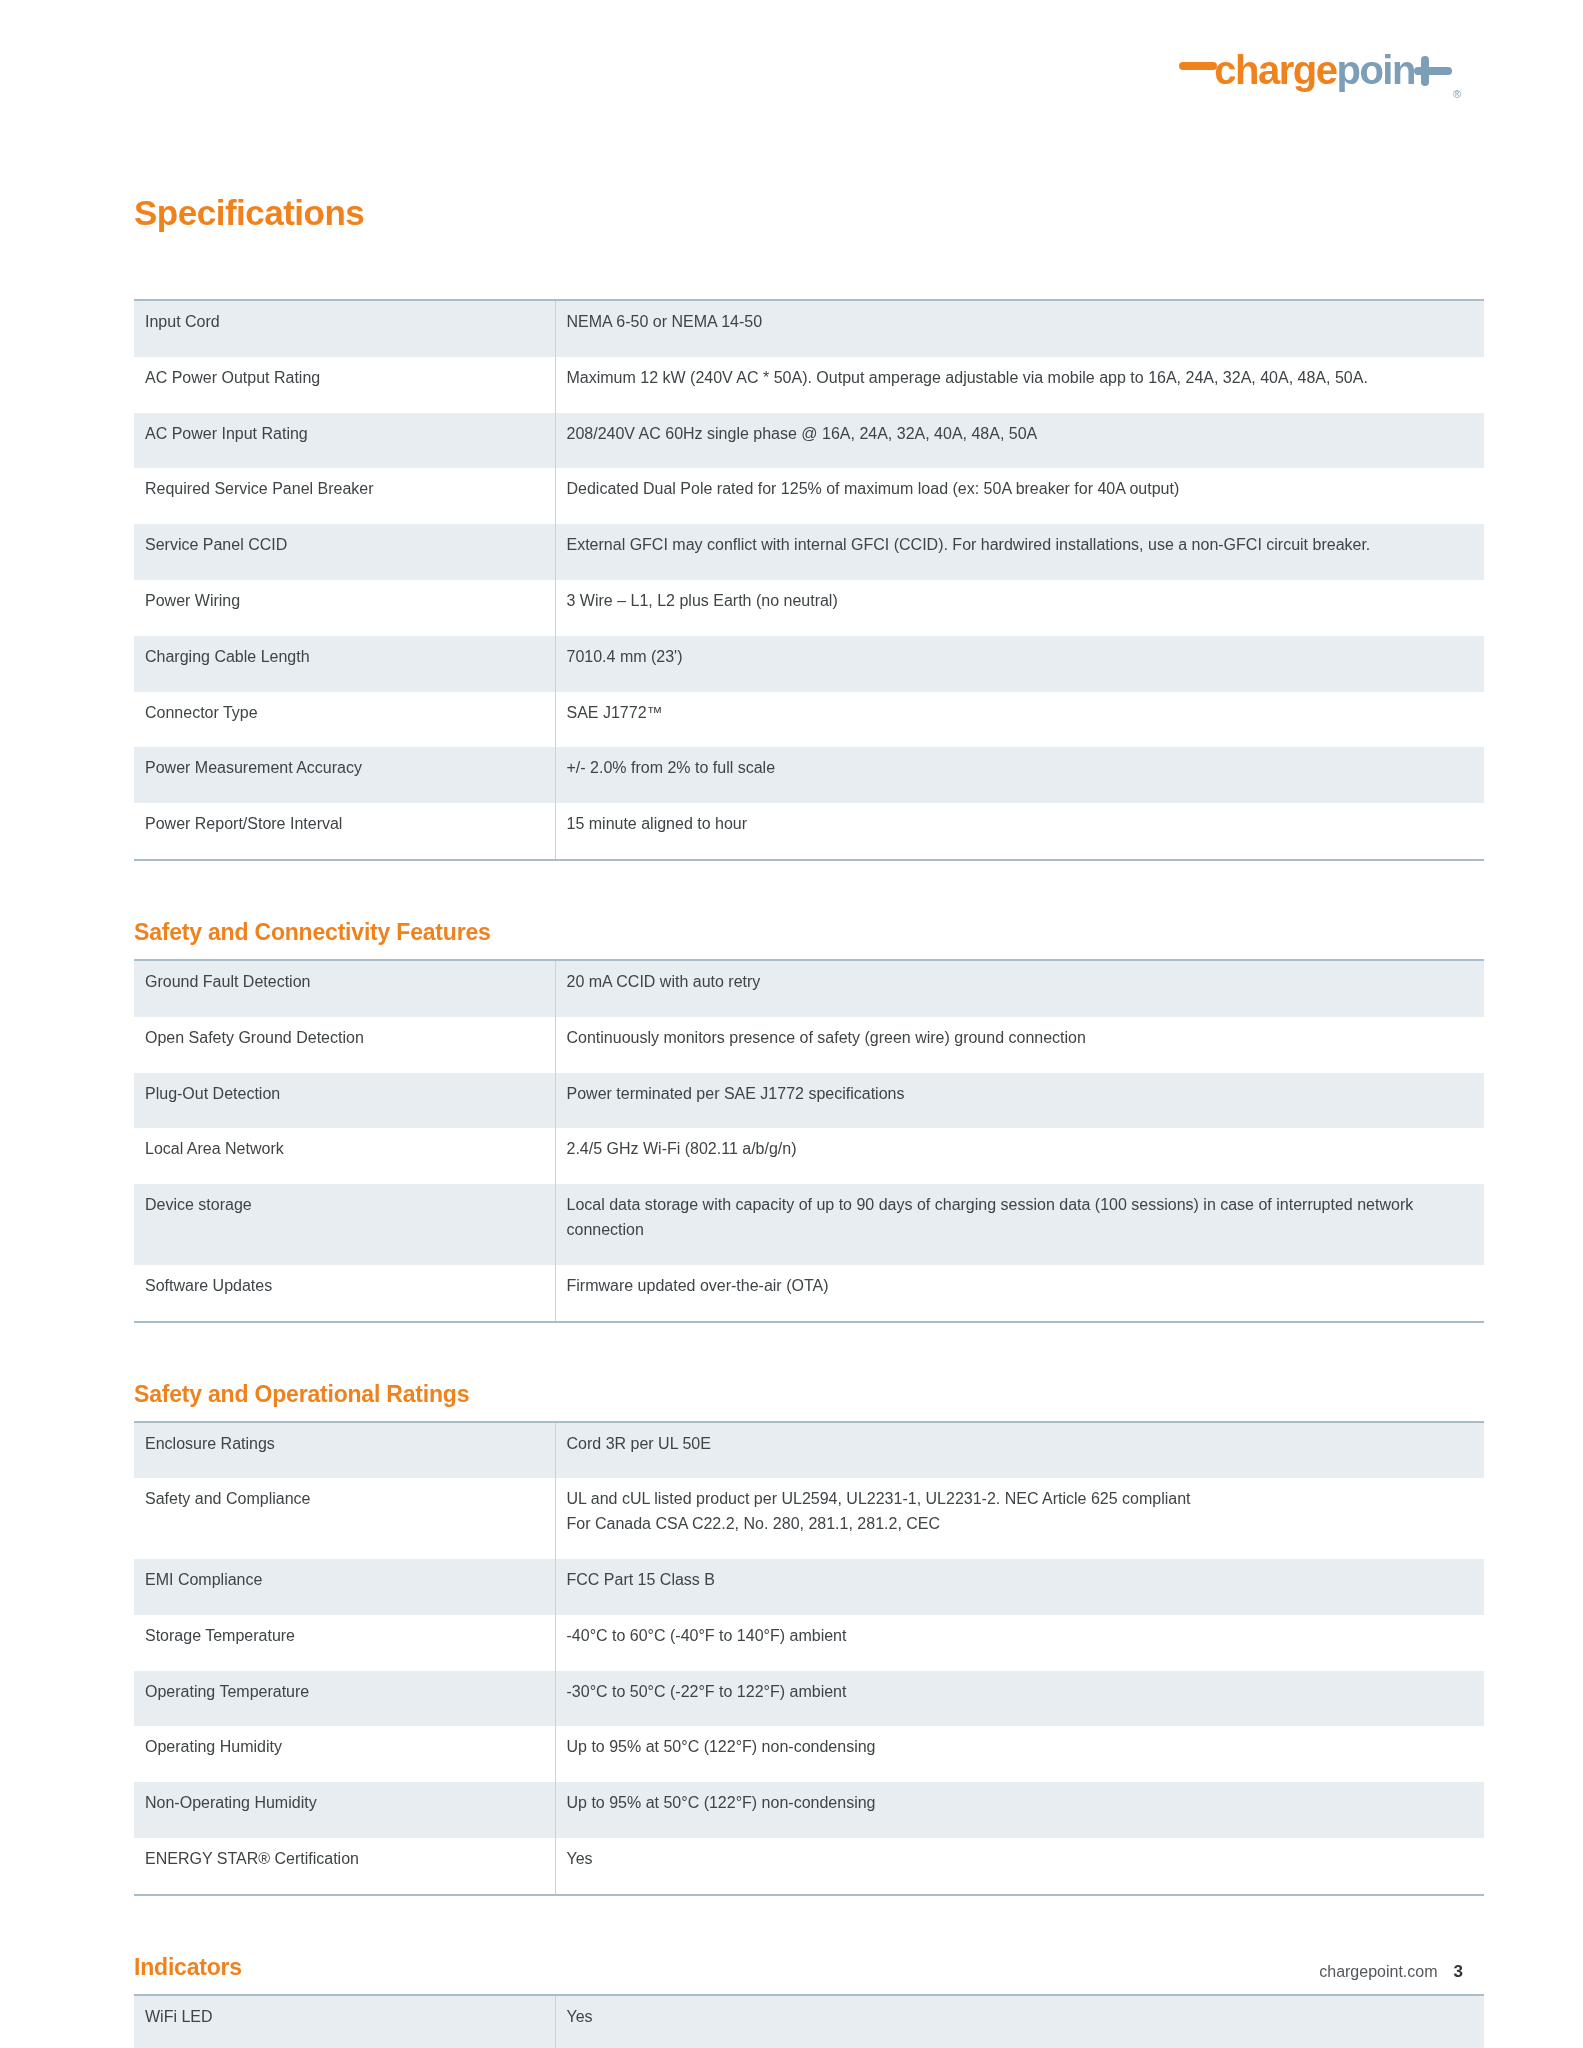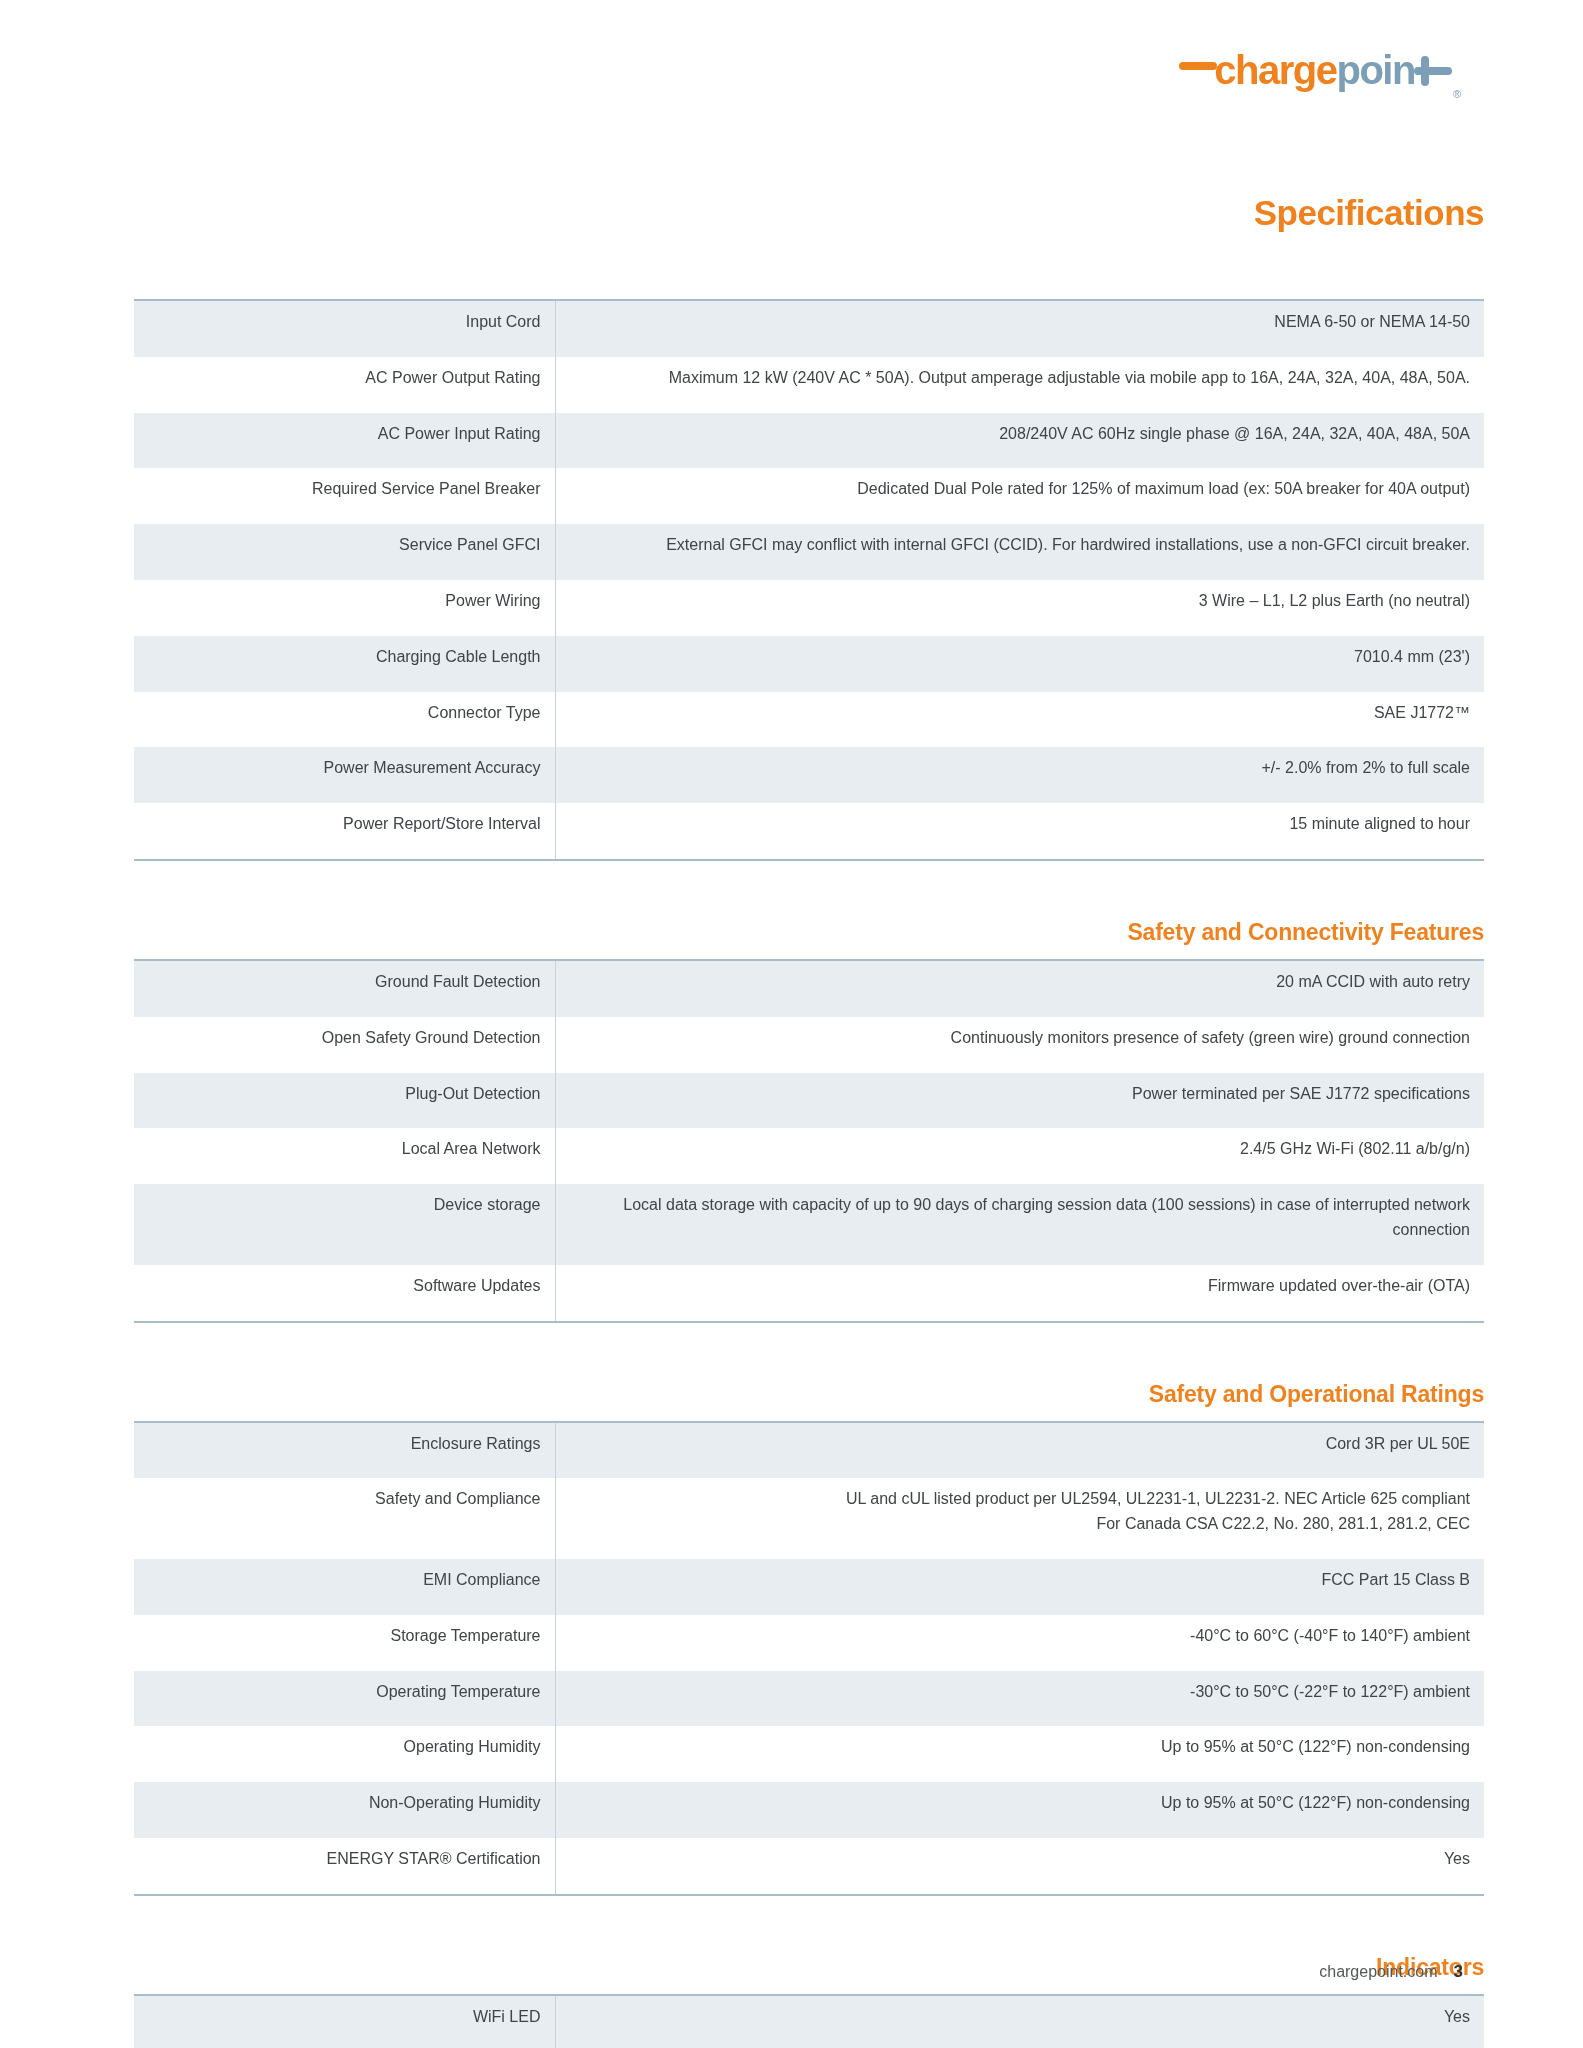--- a/index.html
+++ b/index.html
@@ -11,21 +11,21 @@
     --text:#3F4447;
     --footer-text:#54585C;
   }
   *{margin:0;padding:0;box-sizing:border-box;}
   html,body{background:#ffffff;}
   body{
     width:1583px;height:2048px;position:relative;overflow:hidden;
     font-family:"Liberation Sans","DejaVu Sans",sans-serif;
     color:var(--text);
   }
-  .page{width:1583px;height:2048px;position:relative;text-align:right;}
+  .page{width:1583px;height:2048px;position:relative;}
 
   
   .logo{
     position:absolute;top:50px;right:122px;
     font-size:40px;font-weight:700;letter-spacing:-1.5px;
     white-space:nowrap;line-height:1;
   }
   .logo-charge{color:var(--accent);}
   .logo-point{color:var(--logo-blue);}
   .logo-bar{
@@ -112,21 +112,21 @@
     <td class="label-cell">AC Power Input Rating</td>
     <td class="value-cell">208/240V AC 60Hz single phase @ 16A, 24A, 32A, 40A, 48A, 50A</td>
   </tr>
 
   <tr>
     <td class="label-cell">Required Service Panel Breaker</td>
     <td class="value-cell">Dedicated Dual Pole rated for 125% of maximum load (ex: 50A breaker for 40A output)</td>
   </tr>
 
   <tr>
-    <td class="label-cell">Service Panel GFCI</td>
+    <td class="label-cell">Service Panel CCID</td>
     <td class="value-cell">External GFCI may conflict with internal GFCI (CCID). For hardwired installations, use a non-GFCI circuit breaker.</td>
   </tr>
 
   <tr>
     <td class="label-cell">Power Wiring</td>
     <td class="value-cell">3 Wire – L1, L2 plus Earth (no neutral)</td>
   </tr>
 
   <tr>
     <td class="label-cell">Charging Cable Length</td>

